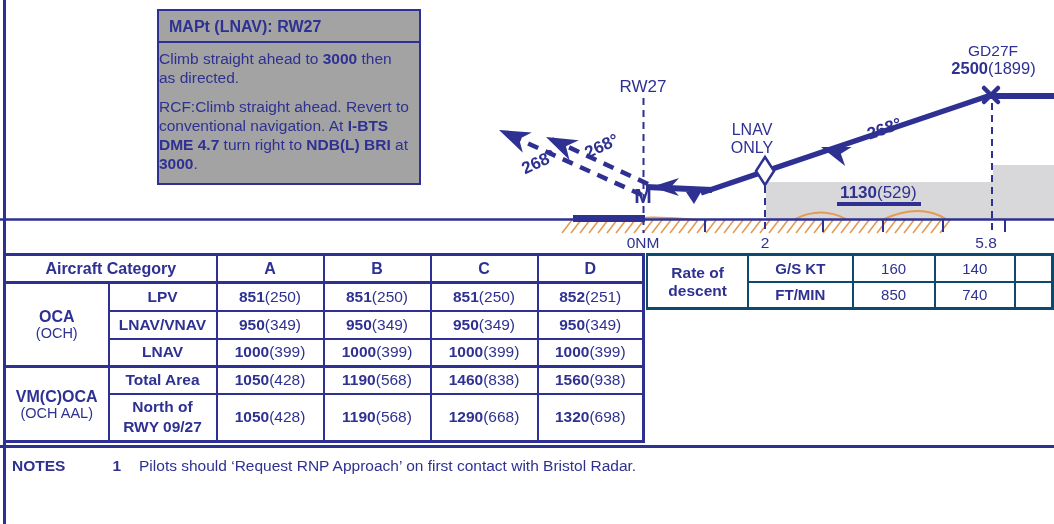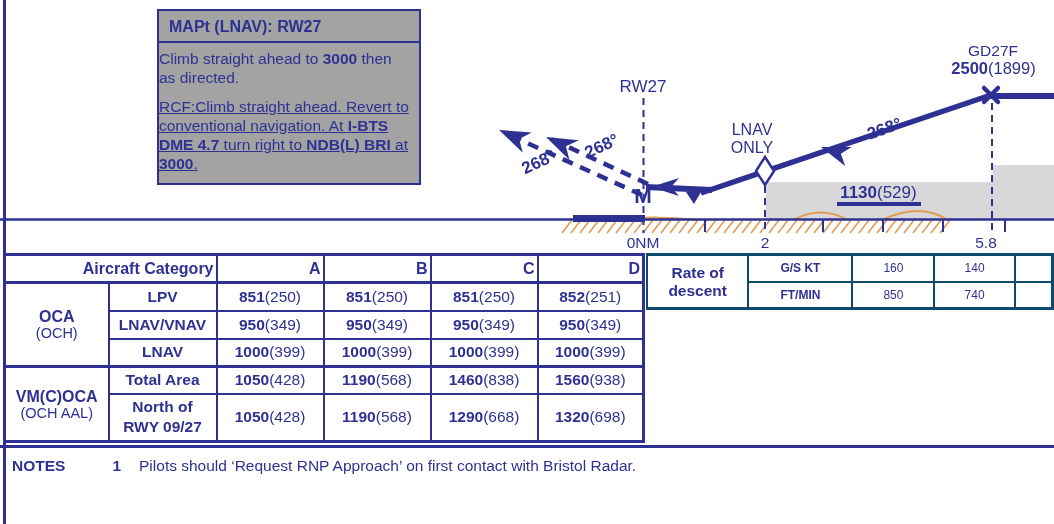--- a/index.html
+++ b/index.html
@@ -16,40 +16,40 @@
   #profile-svg{left:0;top:0;}
   
   .mapt-box{
     left:157px;top:9px;width:264px;background:#a3a3a3;
     border:2.5px solid #2e3192;z-index:5;
   }
   .mapt-title{font-weight:bold;font-size:16px;padding:7px 10px 5px 10px;
     border-bottom:2.5px solid #2e3192;}
   .mapt-body{padding:6px 10px 8px 0;font-size:15.5px;line-height:19px;}
   .mapt-body p{margin:0 0 10px 0;}
-  .mapt-body p:last-child{margin-bottom:2px;text-decoration:underline;}
+  .mapt-body p:last-child{margin-bottom:2px;}
   b{font-weight:bold;}
   
   table{border-collapse:collapse;table-layout:fixed;}
   .minima{left:3px;top:253px;}
   .minima,.minima td{border:2px solid #2e3192;}
   .minima{border-width:3px;}
   .minima td{padding:0 2px;text-align:center;vertical-align:middle;font-size:15.5px;}
-  .minima tr.hdr td{border-bottom-width:3px;font-weight:bold;font-size:16px;height:28px;text-align:right;}
+  .minima tr.hdr td{border-bottom-width:3px;font-weight:bold;font-size:16px;height:28px;}
   .minima tr.grp-top td{border-top-width:3px;}
   .rowlab{font-weight:bold;}
   .grp b{display:block;font-size:16px;line-height:17px;}
   .grp span{display:block;font-size:14.5px;line-height:16px;}
   .val b{font-size:15.5px;}
   .val span{font-size:15.5px;font-weight:normal;}
   .pre{white-space:pre-line;line-height:20px;}
   .rod{left:646px;top:253px;}
   .rod,.rod td{border:2px solid #0c4a6e;}
   .rod{border-width:3px;border-left-width:0;}
-  .rod td{padding:0 2px;text-align:center;vertical-align:middle;font-size:12px;height:27px;}
+  .rod td{padding:0 2px;text-align:center;vertical-align:middle;font-size:15px;height:27px;}
   .rod .lab{font-weight:bold;white-space:pre-line;line-height:18px;font-size:15.5px;}
   .rod .hdrc{font-weight:bold;}
   
   .notes{left:0;top:445px;width:1054px;height:79px;border-top:3px solid #2e3192;
     padding:9px 16px 0 12px;display:flex;align-items:flex-start;font-size:15.5px;}
   .notes .t{font-weight:bold;}
   .notes .n{font-weight:bold;margin-left:47px;}
   .notes .x{margin-left:18px;}
   svg text{fill:#2e3192;font-family:"Liberation Sans",sans-serif;}
 </style>

